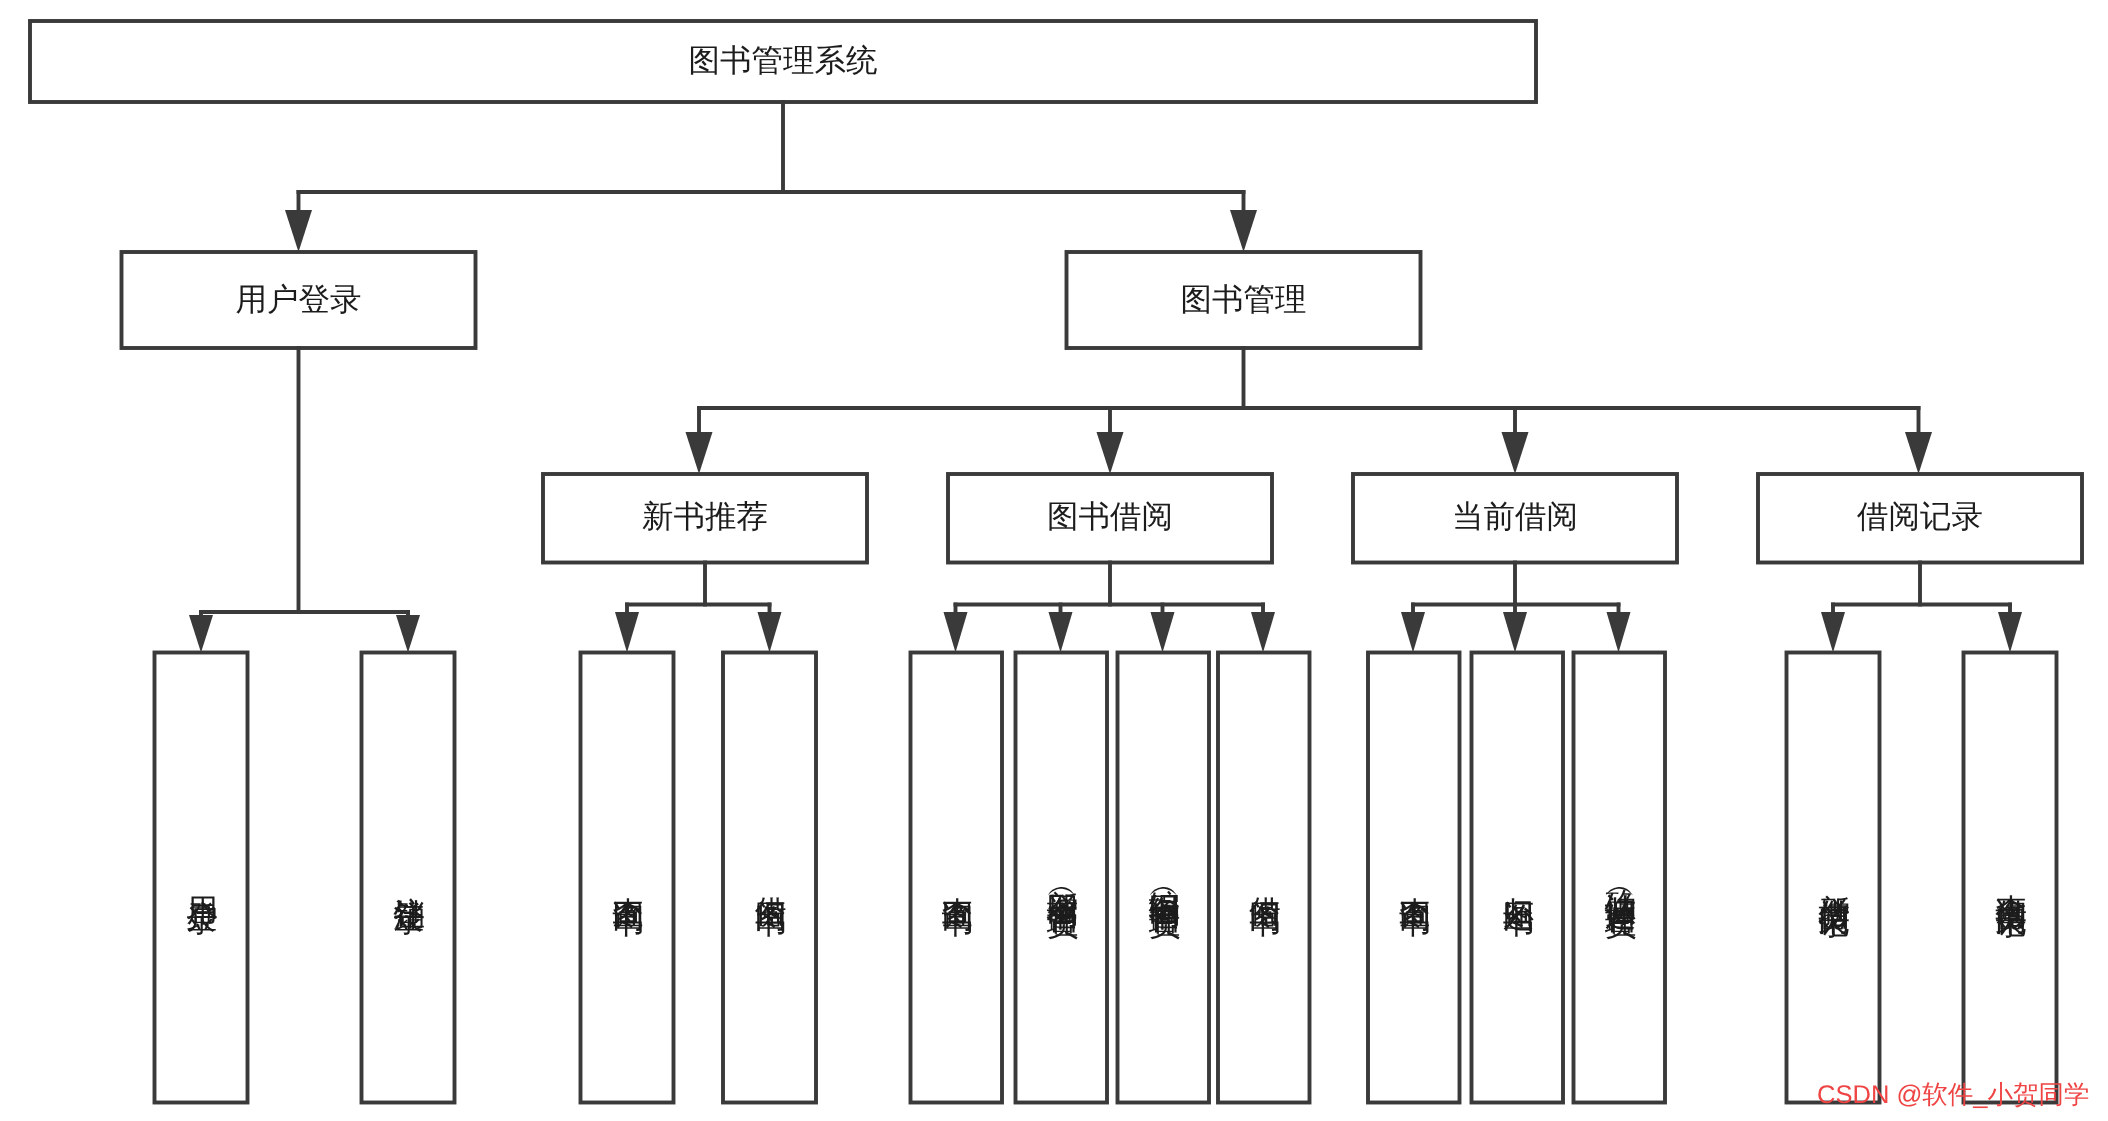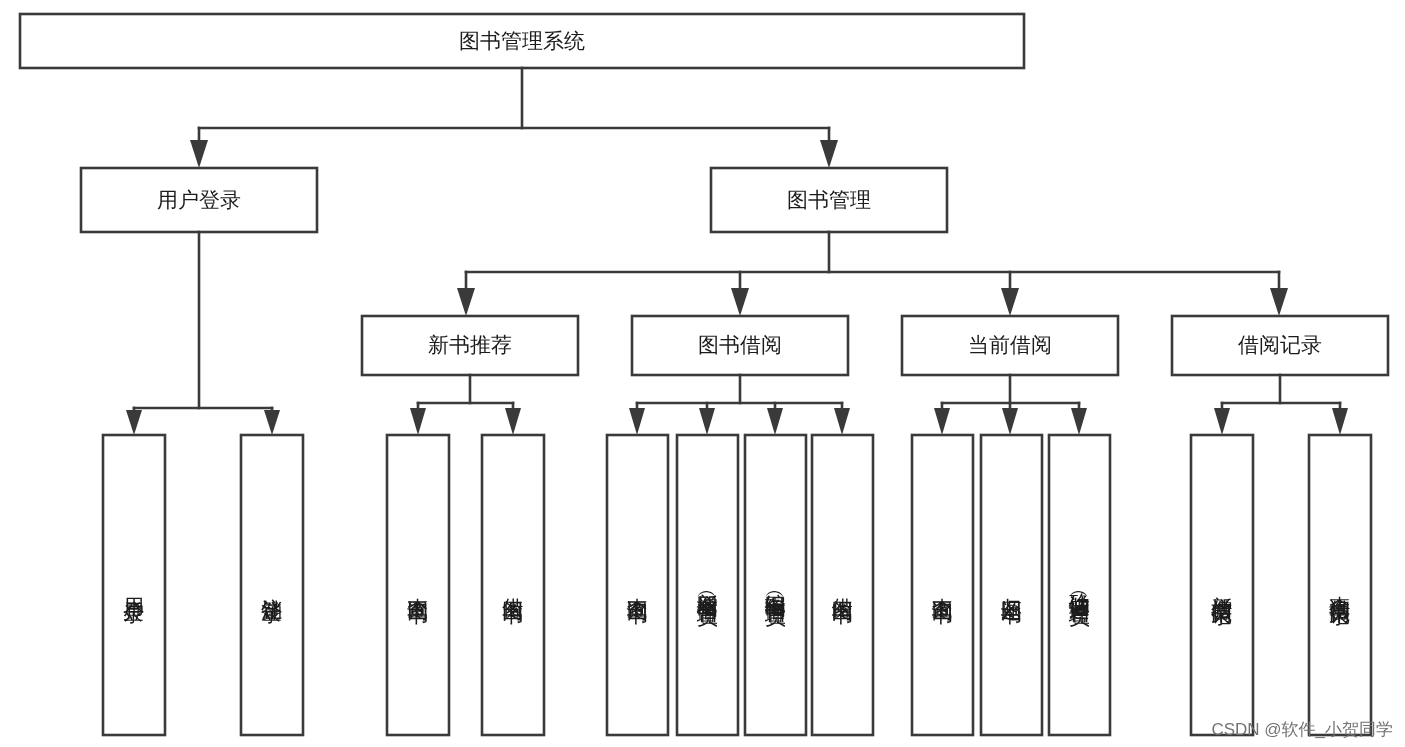--- a/index.html
+++ b/index.html
@@ -63,21 +63,21 @@
     align-items: center;
     justify-content: center;
     pointer-events: none;
   }
   .watermark {
     position: absolute;
     right: 12px;
     bottom: 6px;
     font-family: "Liberation Sans", "DejaVu Sans", sans-serif;
     font-size: 17px;
-    color: #737373;
+    color: #ef4444;
     white-space: nowrap;
   }
 </style>
 </head>
 <body>
 
 <div id="diagram-root">
 
   <svg class="diagram" viewBox="0 0 1405 747">
 

